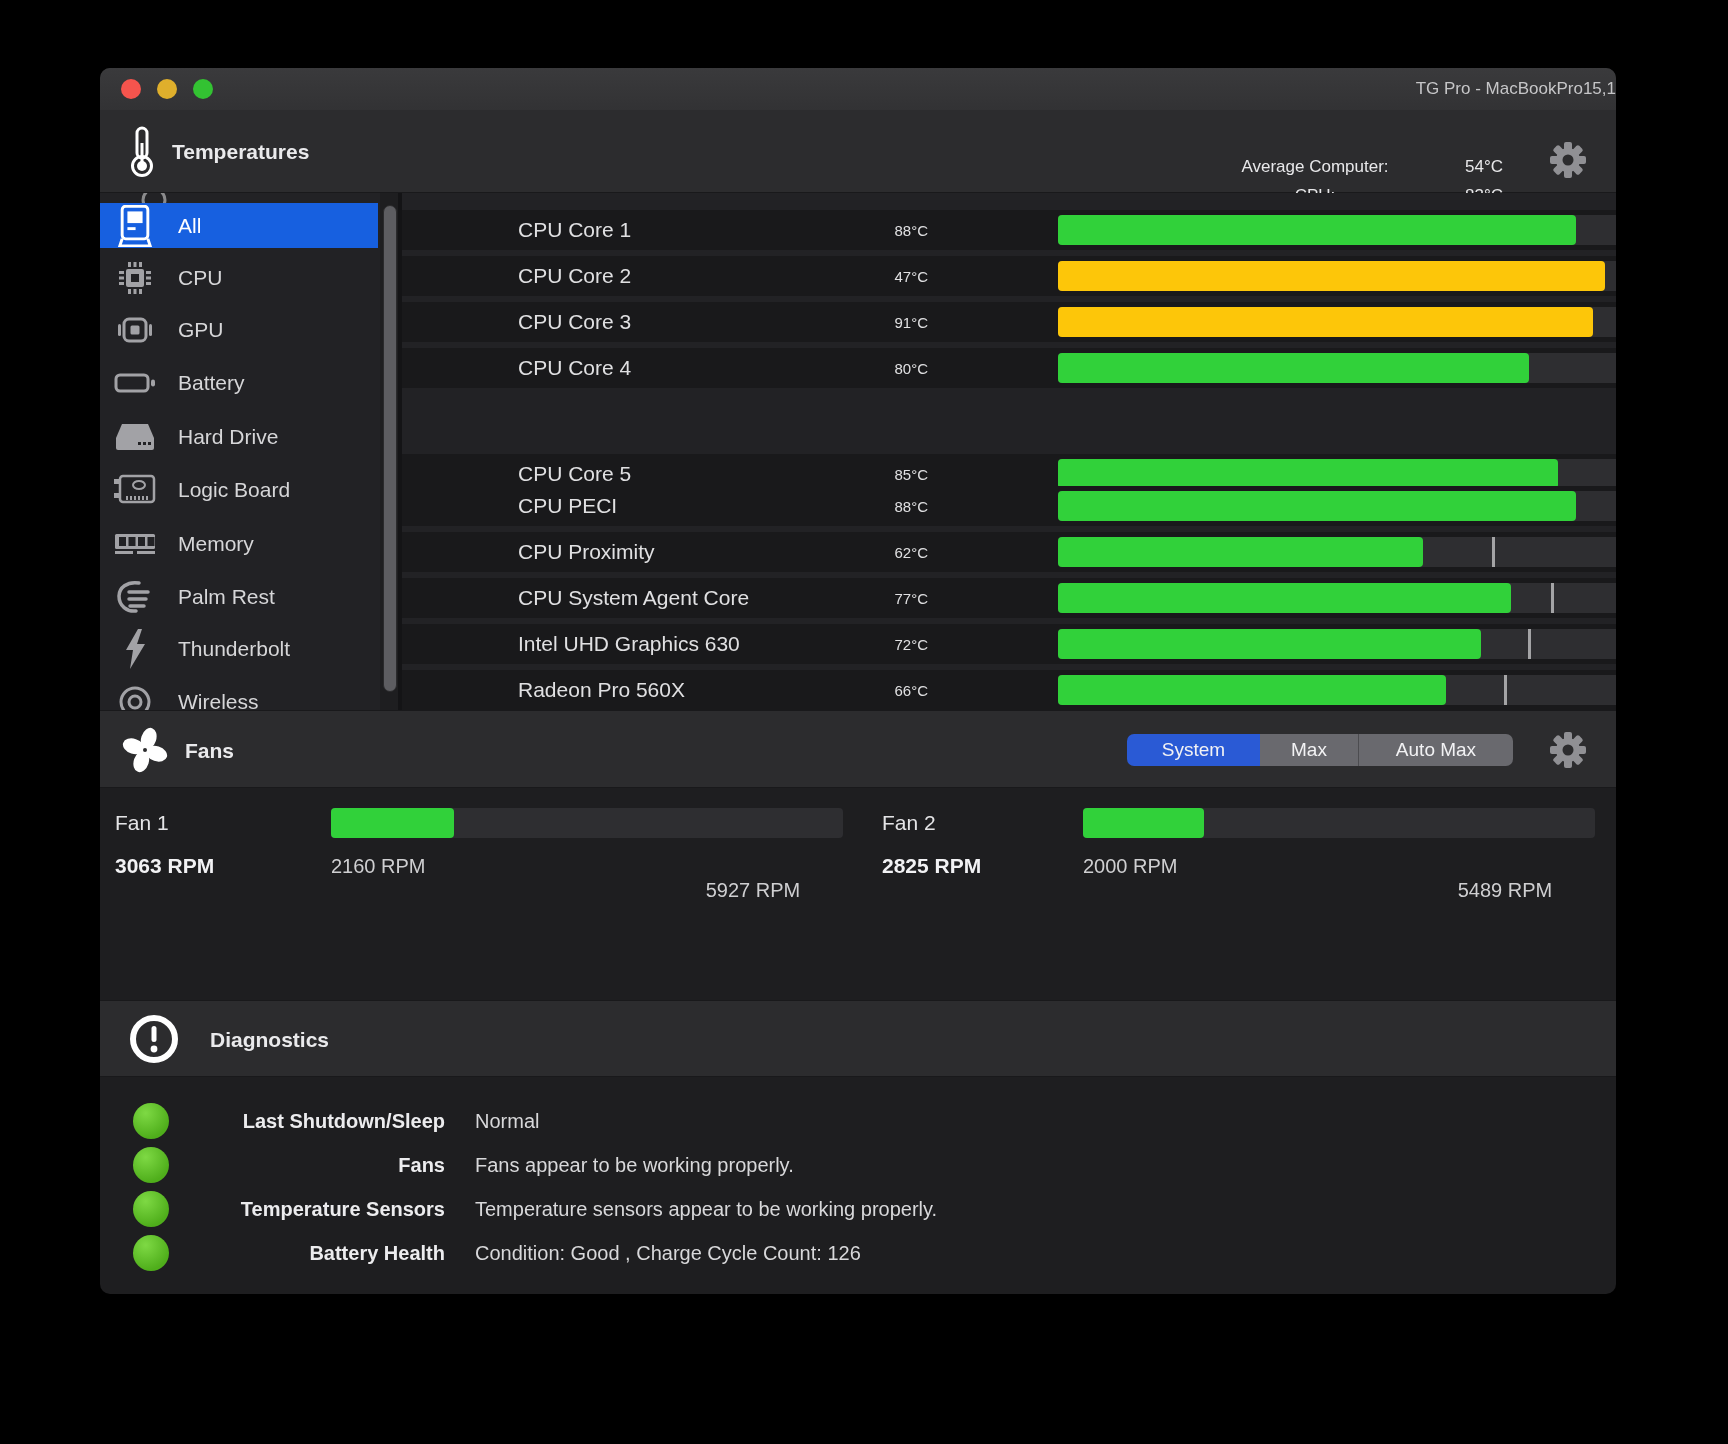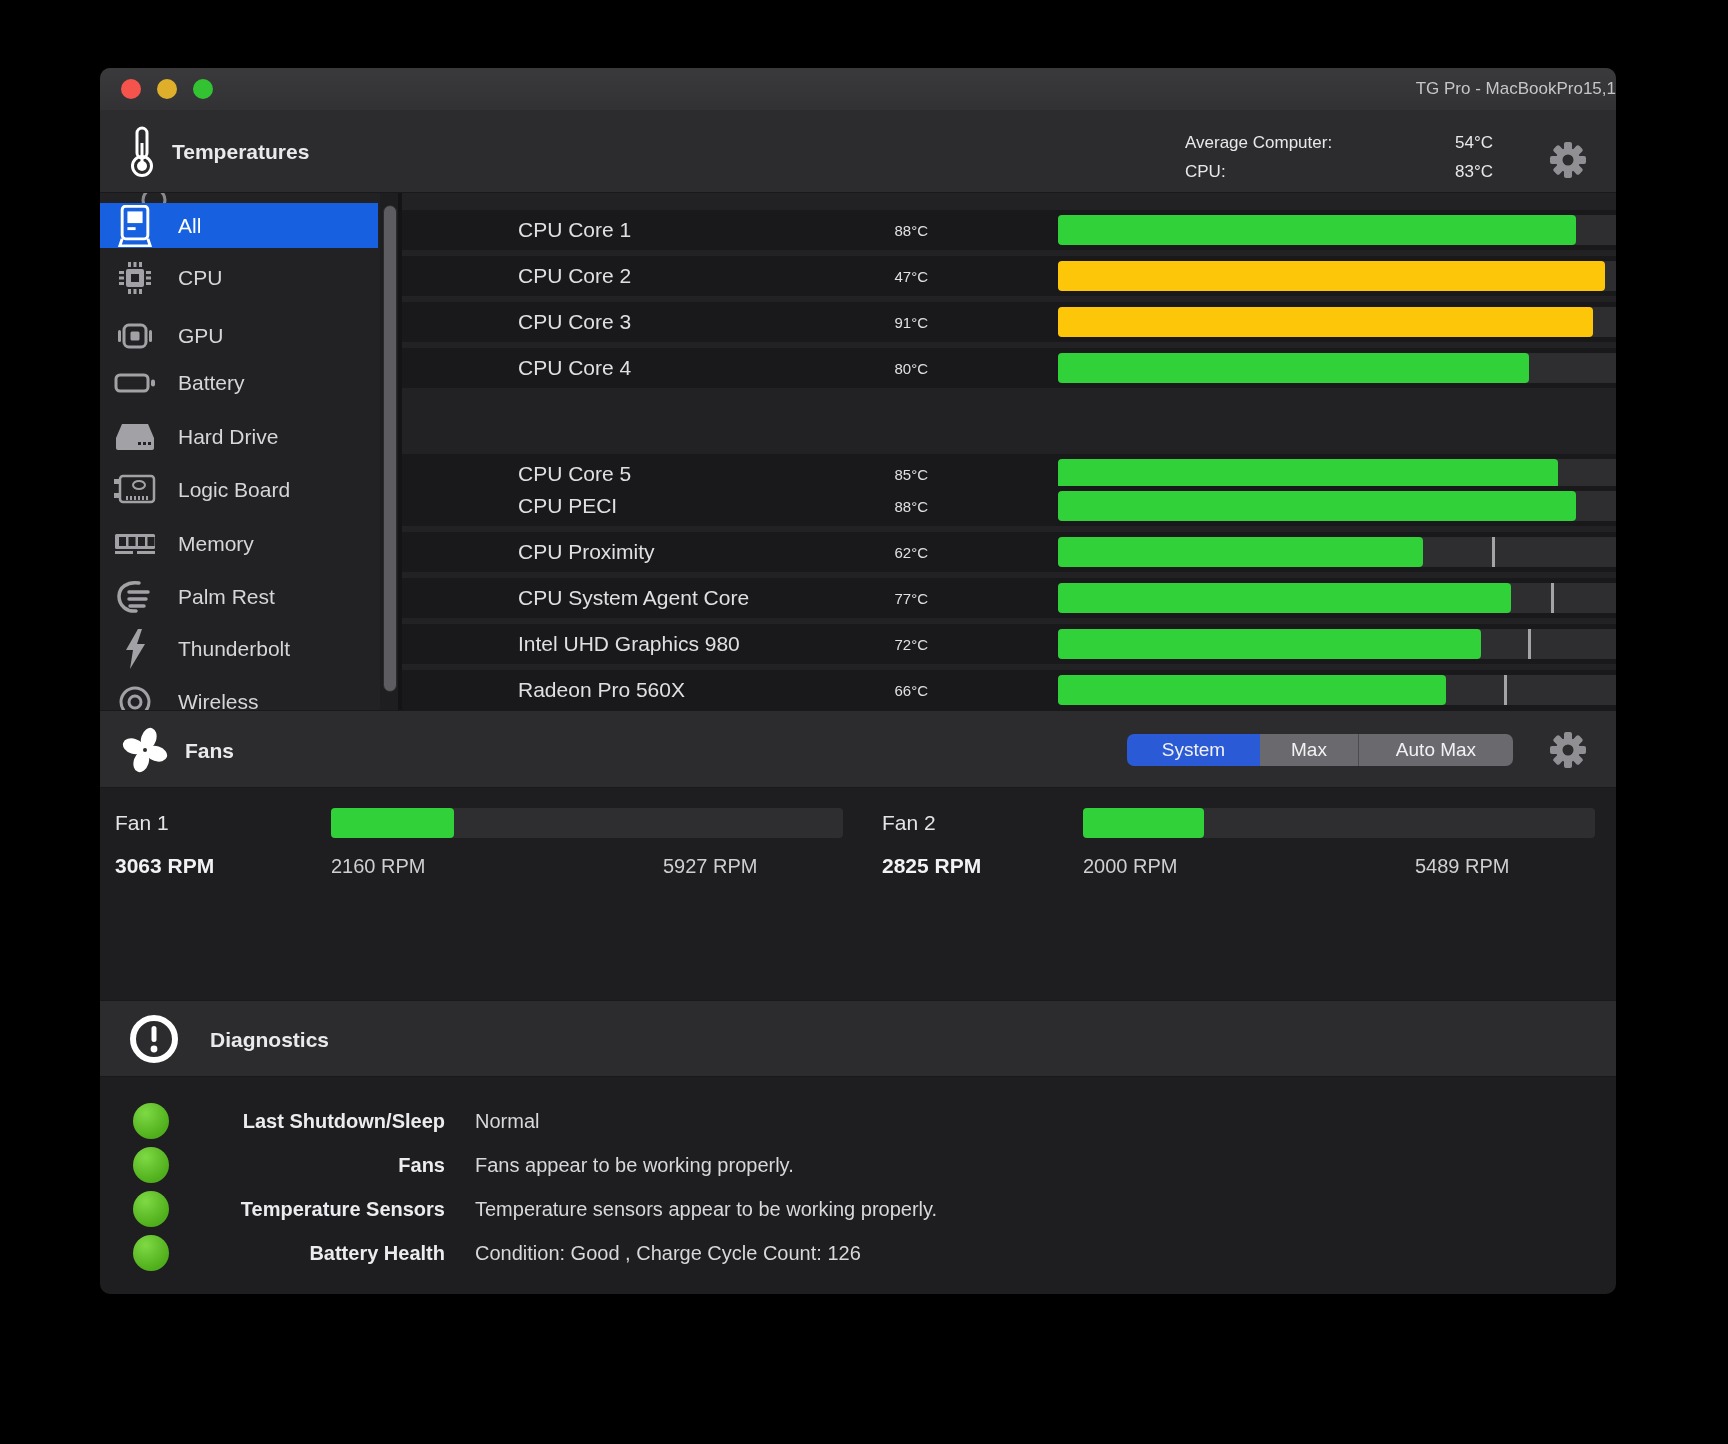--- a/index.html
+++ b/index.html
@@ -10,21 +10,21 @@
   
   .titlebar{position:absolute;left:0;top:0;width:100%;height:42px;
             background:linear-gradient(#3a3a3c,#323234);border-bottom:1px solid #1c1c1e;}
   .tl{position:absolute;top:11px;width:20px;height:20px;border-radius:50%;}
   .title-text{position:absolute;top:0;left:0;width:100%;height:42px;line-height:42px;
               text-align:right;color:#c6c6c8;font-size:17px;}
   
   .sec-head{position:absolute;left:0;width:100%;background:#2c2c2e;border-bottom:1px solid #19191b;box-sizing:border-box;}
   .sec-title{position:absolute;color:#eaeaec;font-weight:bold;font-size:21px;transform:translateY(-50%);}
   .hdr-right{position:absolute;color:#e8e8ea;font-size:17px;transform:translateY(-50%);}
-  .ra{text-align:left;}
+  .ra{text-align:center;margin-top:24px;}
   
   .sidebar{position:absolute;left:0;top:125px;width:280px;height:517px;background:#222225;overflow:hidden;}
   .side-item{position:absolute;left:0;width:278px;height:45px;}
   .side-item.sel{background:#1760e0;}
   .side-icon{position:absolute;left:12px;top:50%;transform:translateY(-50%);width:46px;height:40px;
              display:flex;align-items:center;justify-content:center;}
   .side-label{position:absolute;left:78px;top:50%;transform:translateY(-50%);
               color:#d6d6d8;font-size:21px;white-space:nowrap;}
   .side-item.sel .side-label{color:#fff;}
   .side-scrollbar{position:absolute;left:283px;top:137px;width:14px;height:487px;
@@ -139,21 +139,21 @@
                   <rect x="18.5" y="4" width="3" height="5"></rect>
                   <rect x="24" y="4" width="3" height="5"></rect>
                   <rect x="13" y="31" width="3" height="5"></rect>
                   <rect x="18.5" y="31" width="3" height="5"></rect>
                   <rect x="24" y="31" width="3" height="5"></rect>
                 </g>
               </svg>
             </span>
             <span class="side-label">CPU</span>
           </div>
-          <div class="side-item" style="top: 120px; padding-left: 14px;">
+          <div class="side-item" style="top: 114px; padding-left: 14px;">
             <span class="side-icon">
               <svg width="40" height="40" viewBox="0 0 40 40">
                 <rect x="9" y="9" width="22" height="22" rx="5" fill="none" stroke="#a2a2a6" stroke-width="3"></rect>
                 <rect x="15.5" y="15.5" width="9" height="9" rx="1.5" fill="#a2a2a6"></rect>
                 <rect x="3" y="14" width="3" height="12" rx="1.5" fill="#a2a2a6"></rect>
                 <rect x="34" y="14" width="3" height="12" rx="1.5" fill="#a2a2a6"></rect>
               </svg>
             </span>
             <span class="side-label">GPU</span>
           </div>
@@ -304,21 +304,21 @@
         </div>
         <div class="trow" style="top: 385px;">
           <span class="trow-label">CPU System Agent Core</span>
           <span class="trow-val">77°C</span>
           <span class="trow-track">
             <span class="trow-fill" style="width:453px;background:#31d13a"></span>
             <span class="trow-tick" style="left:493px"></span>
           </span>
         </div>
         <div class="trow" style="top: 431px;">
-          <span class="trow-label">Intel UHD Graphics 980</span>
+          <span class="trow-label">Intel UHD Graphics 630</span>
           <span class="trow-val">72°C</span>
           <span class="trow-track">
             <span class="trow-fill" style="width:423px;background:#31d13a"></span>
             <span class="trow-tick" style="left:470px"></span>
           </span>
         </div>
         <div class="trow" style="top: 477px;">
           <span class="trow-label">Radeon Pro 560X</span>
           <span class="trow-val">66°C</span>
           <span class="trow-track">

